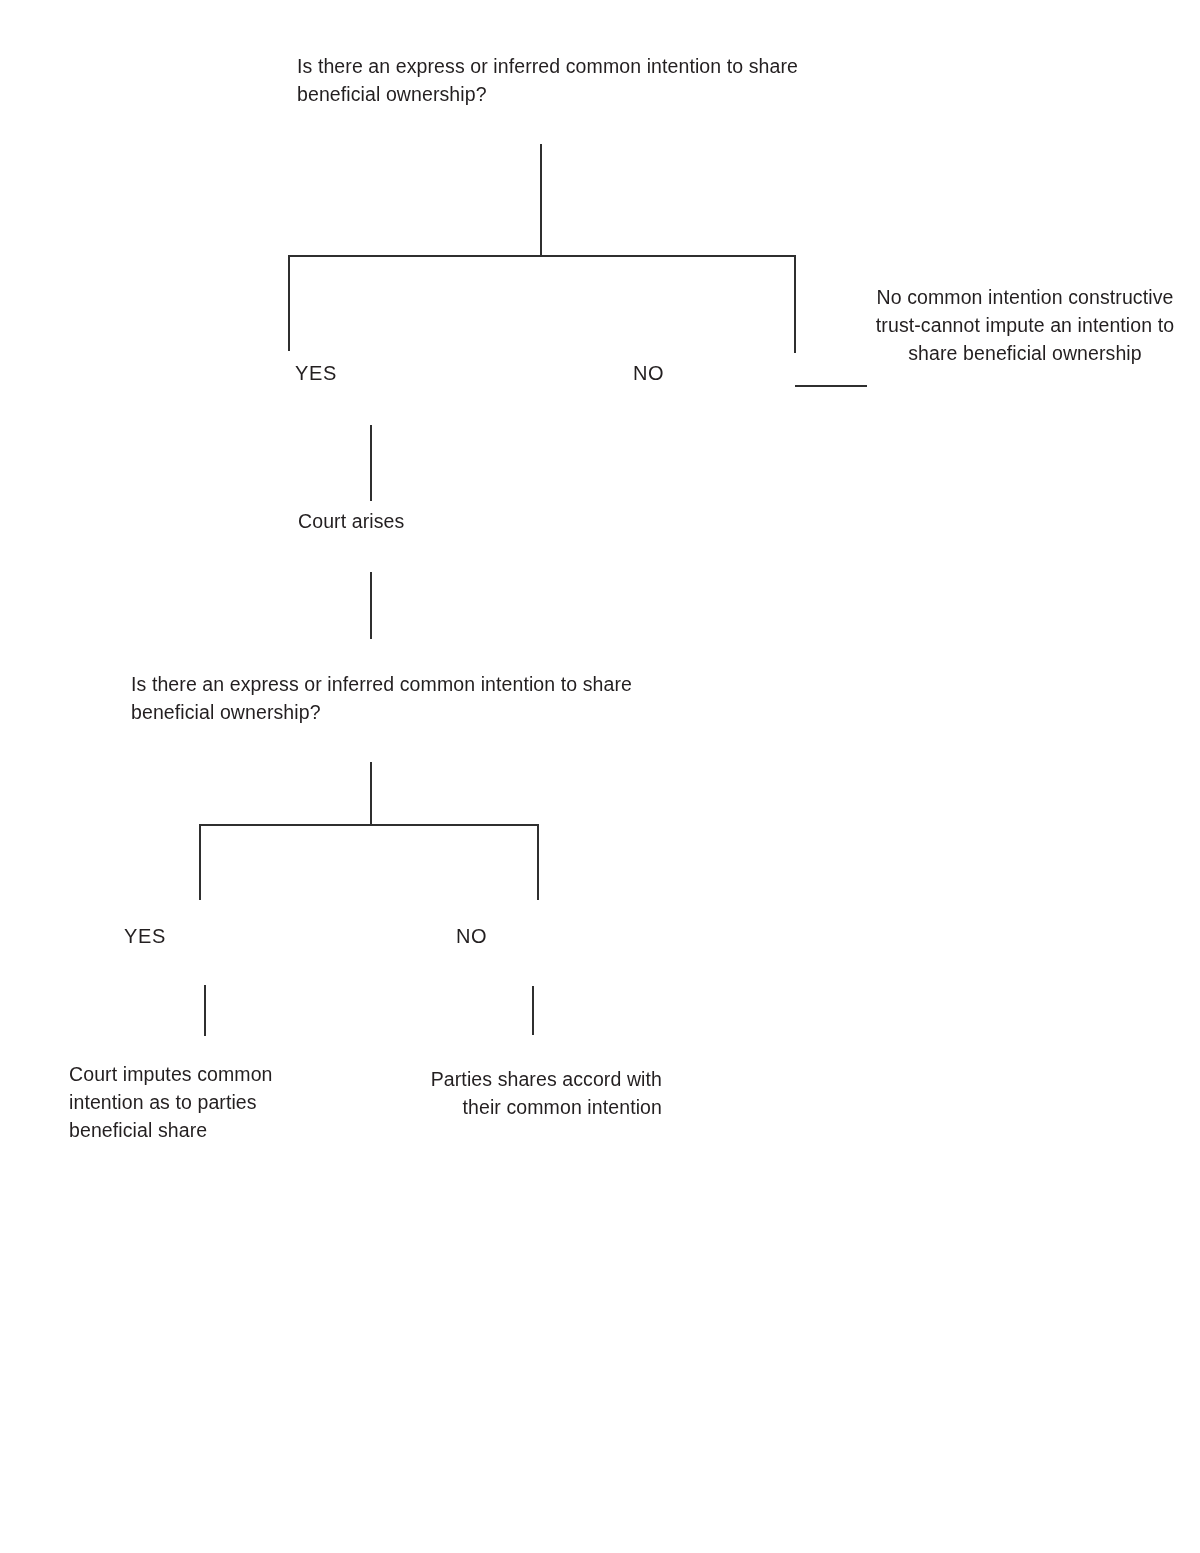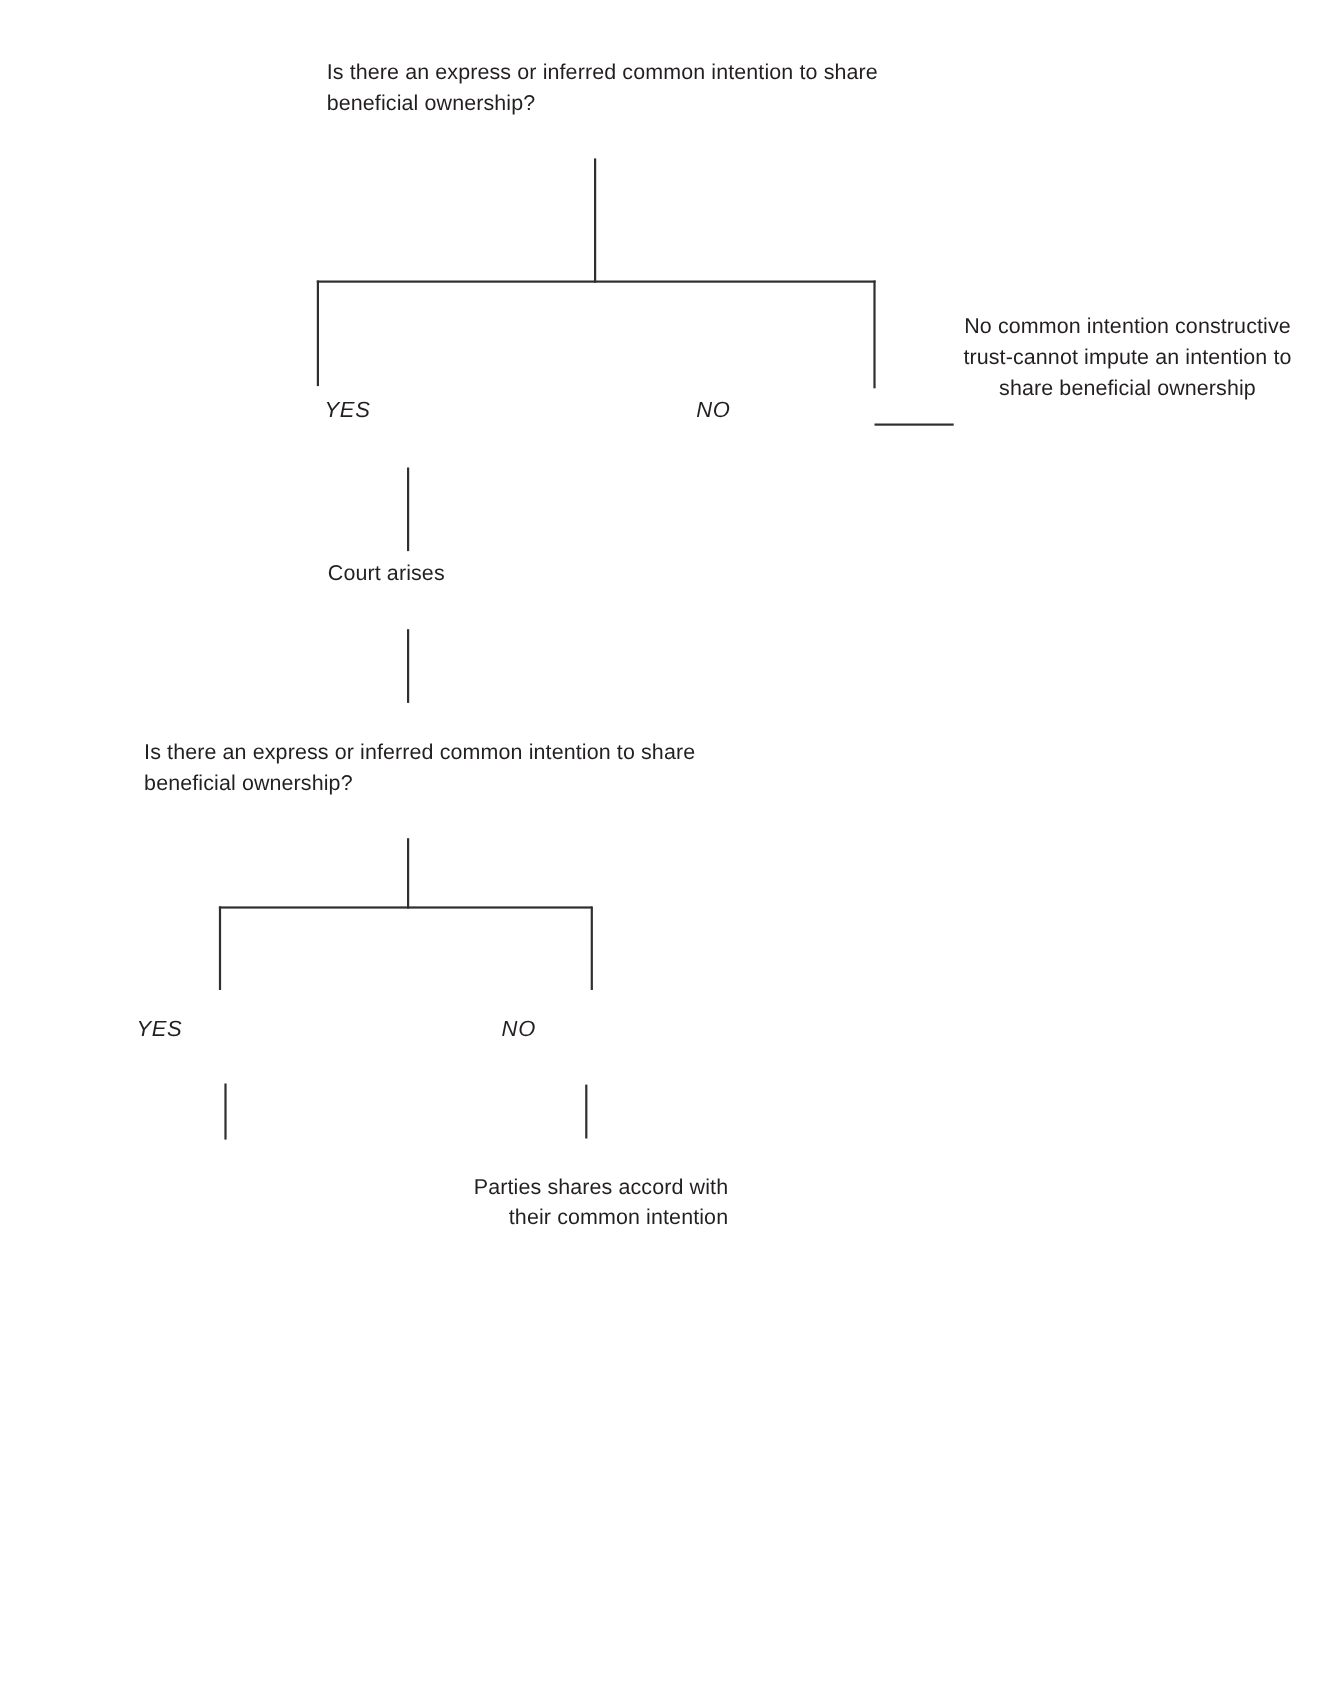--- a/index.html
+++ b/index.html
@@ -27,21 +27,20 @@
     letter-spacing: 0.1px;
     white-space: pre-line;
   }
   .label-text {
     position: absolute;
     color: #231f20;
     font-family: "Liberation Sans", sans-serif;
     font-size: 20px;
     line-height: 26px;
     letter-spacing: 0.6px;
-    font-style: italic;
   }
   .vline {
     position: absolute;
     width: 2px;
     background: #2f2f2f;
   }
   .hline {
     position: absolute;
     height: 2px;
     background: #2f2f2f;
@@ -108,15 +107,16 @@
   <div class="hline" id="q2-bar"></div>
   <div class="vline" id="q2-leg-left"></div>
   <div class="vline" id="q2-leg-right"></div>
 
   <div class="label-text" id="q2-yes">YES</div>
   <div class="label-text" id="q2-no">NO</div>
 
   <div class="vline" id="out-left-stub"></div>
   <div class="vline" id="out-right-stub"></div>
 
+  <div class="node-text" id="out-left-text">Court imputes common intention as to parties beneficial share</div>
   <div class="node-text" id="out-right-text">Parties shares accord with their common intention</div>
 
 </div>
 
 </body></html>

